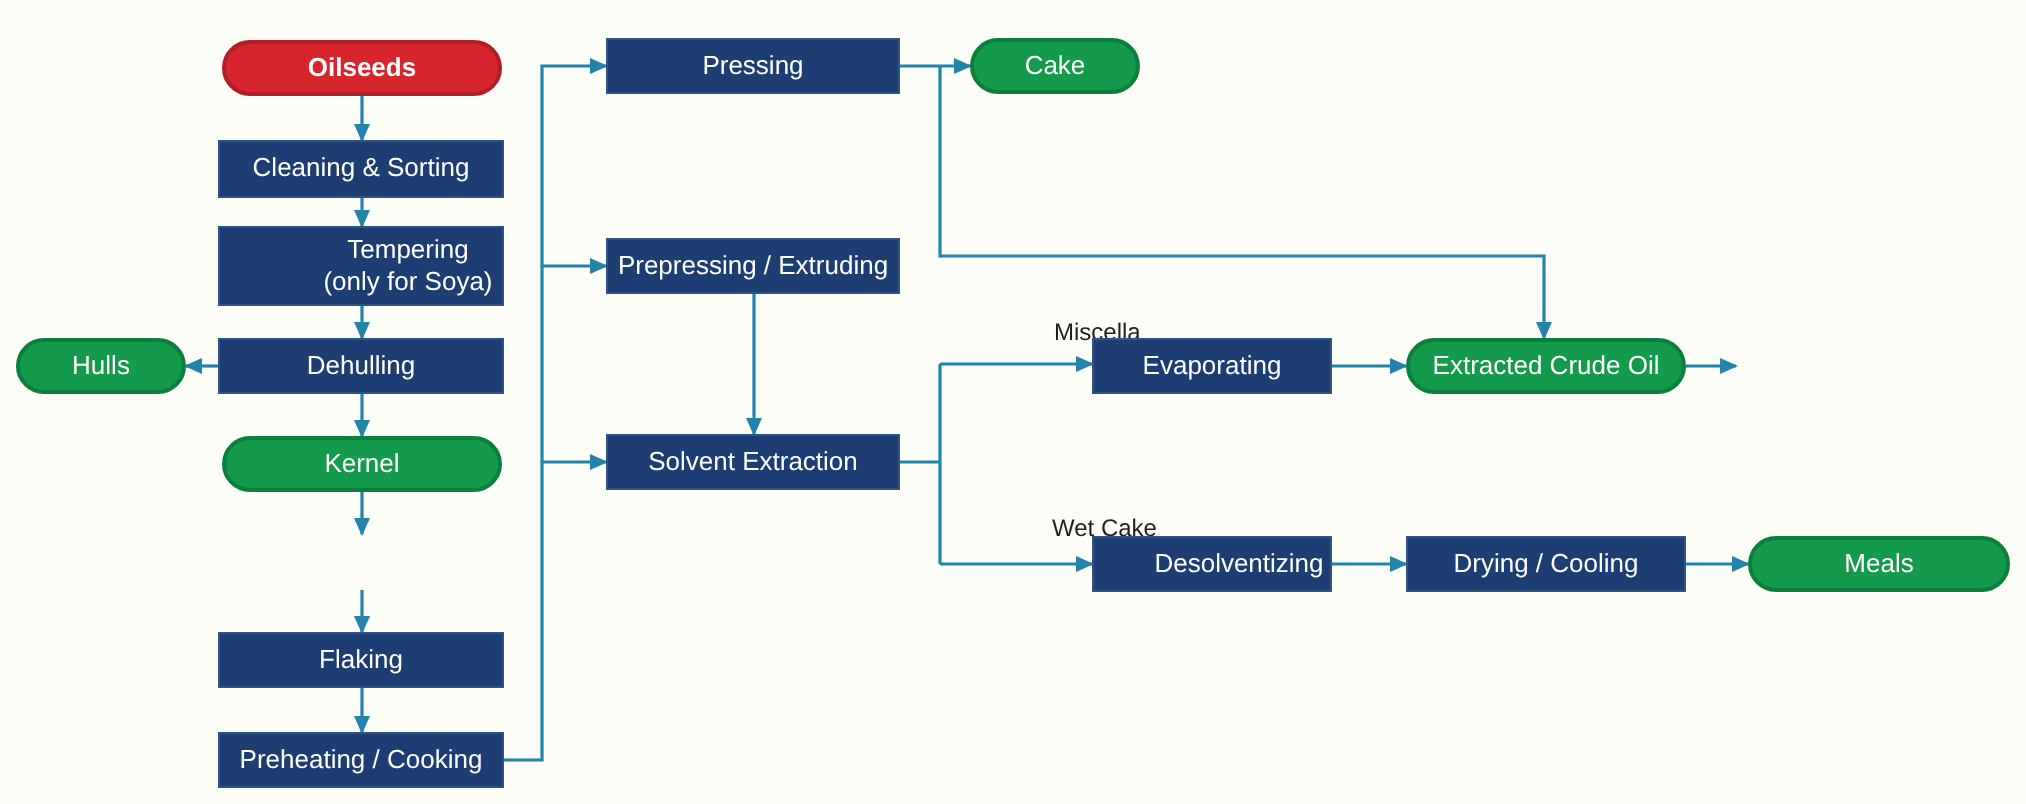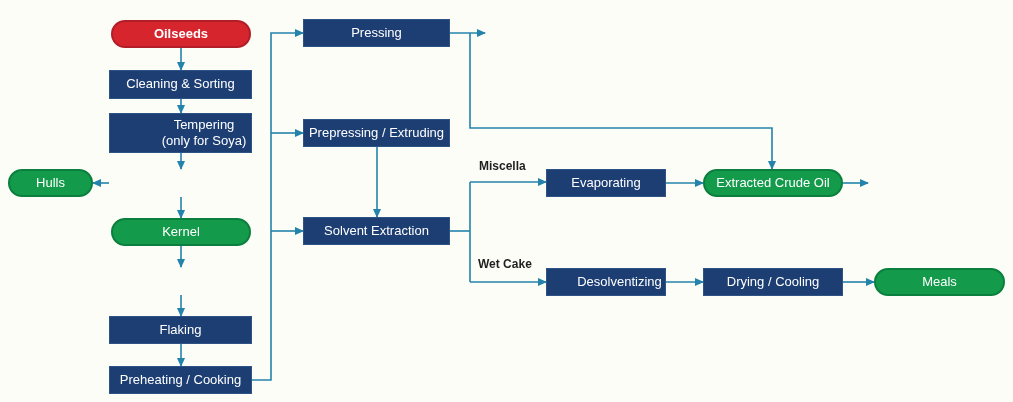--- a/index.html
+++ b/index.html
@@ -42,23 +42,24 @@
     border: 2px solid var(--red-border, #b21e27);
     font-weight: bold;
   }
   .diamond {
     background: var(--diamond-fill, #1273c9);
     clip-path: polygon(50% 0, 100% 50%, 50% 100%, 0 50%);
   }
   .edge-label {
     position: absolute;
     font-size: 12px;
-    font-weight: bold;
+    font-weight: normal;
     color: var(--edge-label-text, #1f1f1f);
     white-space: nowrap;
+    margin-left: 48px;
   }
 </style>
 </head>
 <body>
 
 <div class="canvas">
 
   <svg class="edges" viewBox="0 0 1013 402" xmlns="http://www.w3.org/2000/svg">
     <defs>
       <marker id="arrowhead" markerUnits="userSpaceOnUse" markerWidth="10" markerHeight="8" refX="8" refY="4" orient="auto">
@@ -95,20 +96,23 @@
 
   <div class="node box" style="left:109px; top:70px; width:143px; height:29px;">
     <span>Cleaning &amp; Sorting</span>
   </div>
 
   <div class="node box" style="left:109px; top:113px; width:143px; height:40px;padding-left:47px;">
     <span>Tempering</span>
     <span>(only for Soya)</span>
   </div>
 
+  <div class="node box" style="left:109px; top:169px; width:143px; height:28px;">
+    <span>Dehulling</span>
+  </div>
 
   <div class="node pill green" style="left:8px; top:169px; width:85px; height:28px;">
     <span>Hulls</span>
   </div>
 
   <div class="node pill green" style="left:111px; top:218px; width:140px; height:28px;">
     <span>Kernel</span>
   </div>
 
 
@@ -117,20 +121,23 @@
   </div>
 
   <div class="node box" style="left:109px; top:366px; width:143px; height:28px;">
     <span>Preheating / Cooking</span>
   </div>
 
   <div class="node box" style="left:303px; top:19px; width:147px; height:28px;">
     <span>Pressing</span>
   </div>
 
+  <div class="node pill green" style="left:485px; top:19px; width:85px; height:28px;">
+    <span>Cake</span>
+  </div>
 
   <div class="node box" style="left:303px; top:119px; width:147px; height:28px;">
     <span>Prepressing / Extruding</span>
   </div>
 
   <div class="node box" style="left:303px; top:217px; width:147px; height:28px;">
     <span>Solvent Extraction</span>
   </div>
 
   <div class="edge-label" style="left:479px; top:159px;">Miscella</div>

